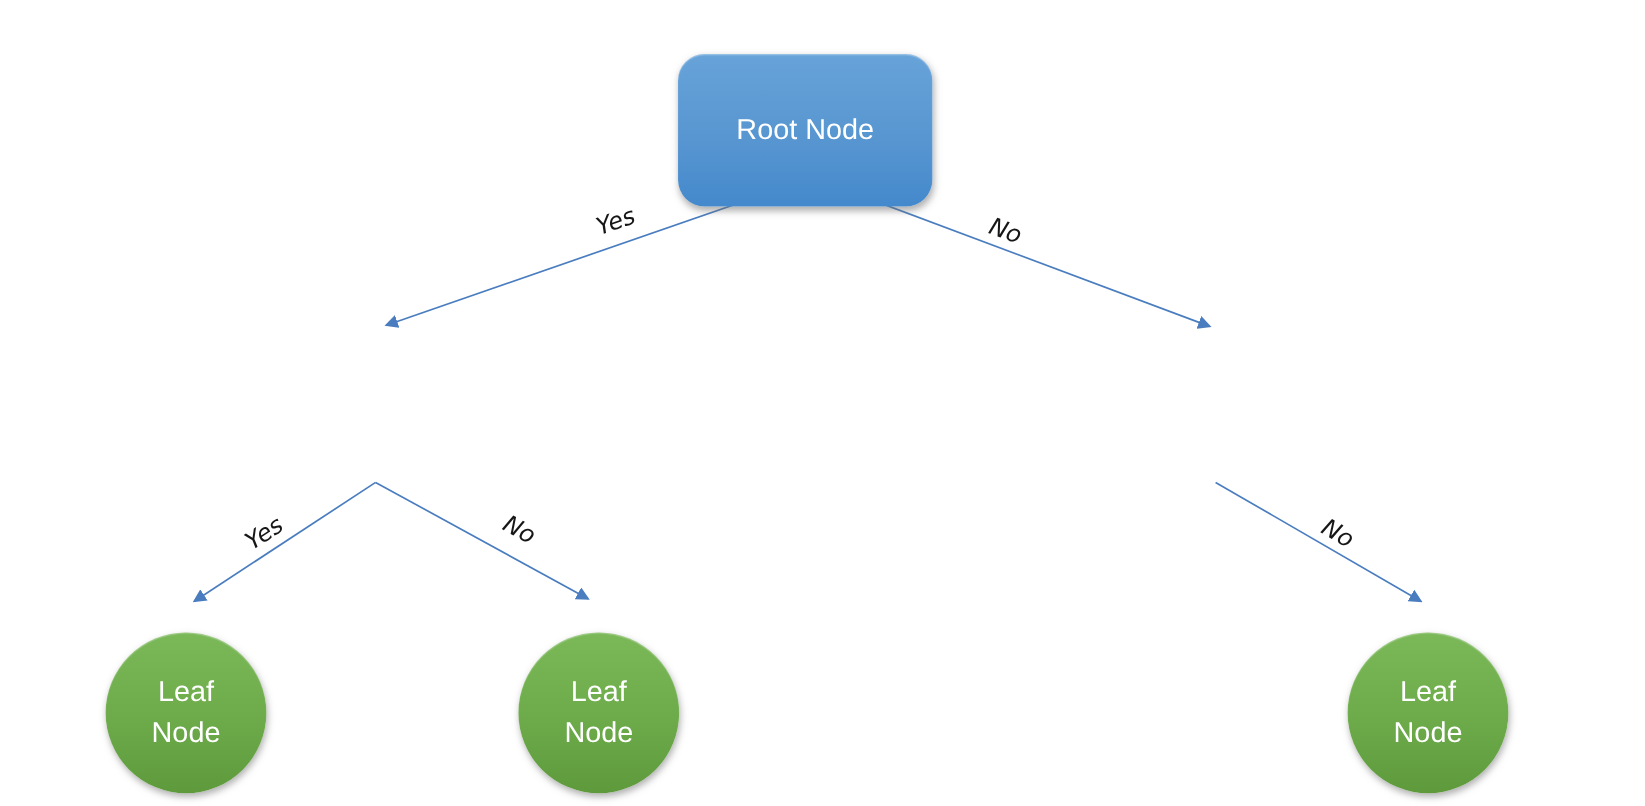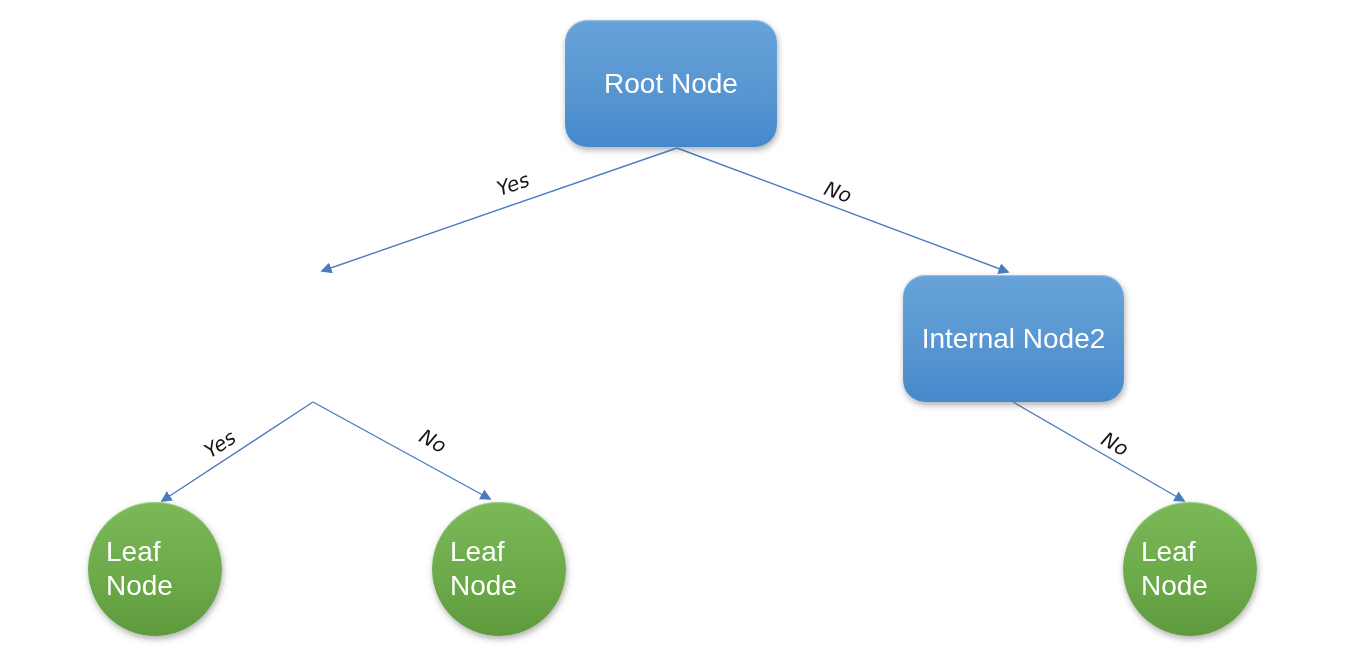--- a/index.html
+++ b/index.html
@@ -21,25 +21,26 @@
     top: 0;
     width: 1371px;
     height: 672px;
     pointer-events: none;
   }
   .node {
     position: absolute;
     display: flex;
     align-items: center;
     justify-content: center;
-    text-align: left;
+    text-align: center;
     color: #ffffff;
-    font-size: 28px;
+    font-size: 24px;
     line-height: 34px;
     box-sizing: border-box;
+    margin-top: 25px;
   }
   .node.rect {
     border-radius: 22px;
     background: linear-gradient(to bottom, #67a3d9 0%, #5896d1 55%, #4489cc 100%);
     box-shadow: 1px 3px 6px rgba(110,110,110,0.55),
                 inset 0 1px 1px rgba(255,255,255,0.35);
   }
   .node.circle {
     border-radius: 50%;
     background: linear-gradient(to bottom, #7ab858 0%, #6caa4a 55%, #5e9a3c 100%);
@@ -85,23 +86,20 @@
     <line x1="313" y1="402" x2="162" y2="501" stroke="#4a7dbf" stroke-width="1.4" marker-end="url(#arrowhead)"></line>
     <line x1="313" y1="402" x2="490" y2="499" stroke="#4a7dbf" stroke-width="1.4" marker-end="url(#arrowhead)"></line>
     <line x1="1013" y1="402" x2="1184" y2="501" stroke="#4a7dbf" stroke-width="1.4" marker-end="url(#arrowhead)"></line>
   </svg>
 
   <div class="node rect node-root">
     <span>Root Node</span>
   </div>
 
 
-  <div class="node rect node-internal2">
-    <span>Internal Node2</span>
-  </div>
 
   <div class="node circle node-leaf1">
     <span>Leaf Node</span>
   </div>
 
   <div class="node circle node-leaf2">
     <span>Leaf Node</span>
   </div>
 
   <div class="node circle node-leaf3">

